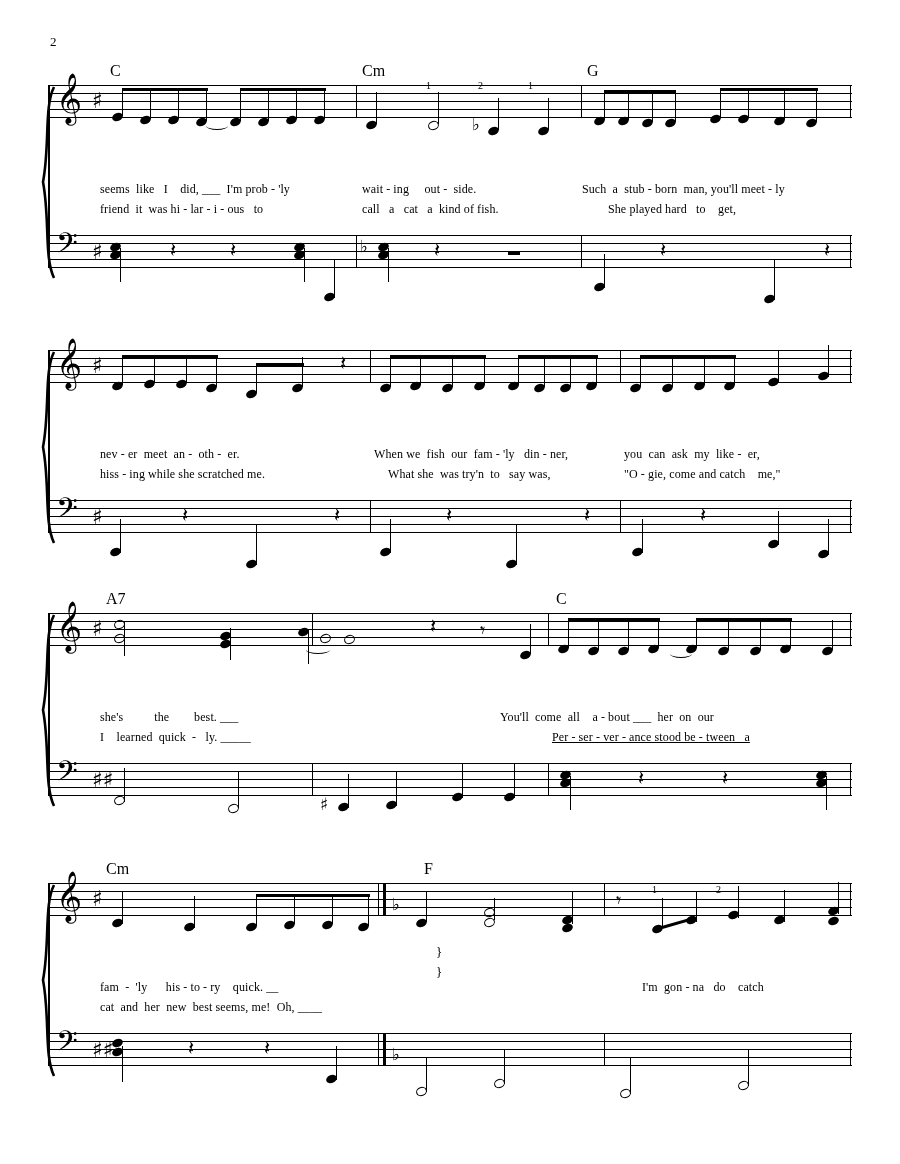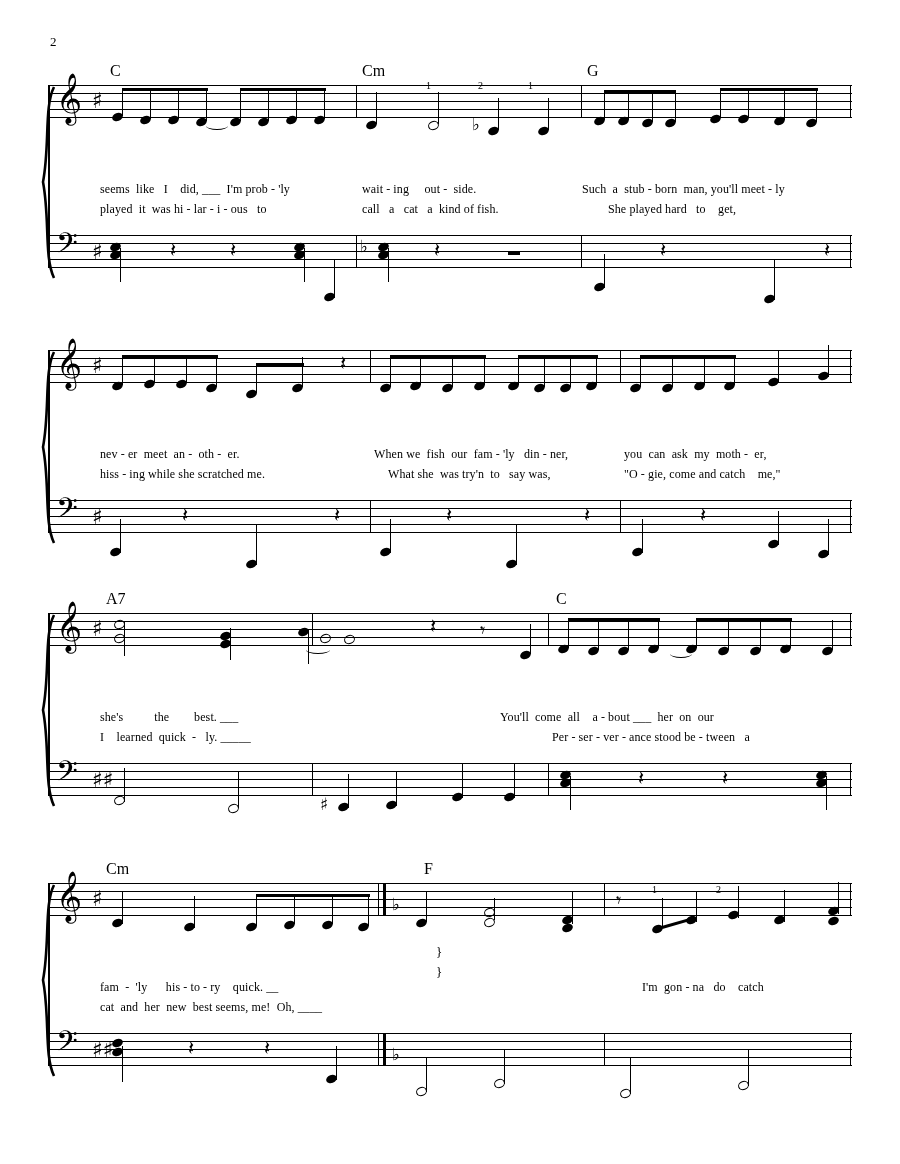--- a/index.html
+++ b/index.html
@@ -259,21 +259,21 @@
       <div class="stem" style="left:768px;top:8px;height:34px;"></div>
       <div class="notehead" style="left:662px;top:35px;"></div>
       <div class="notehead" style="left:690px;top:35px;"></div>
       <div class="notehead" style="left:726px;top:37px;"></div>
       <div class="notehead" style="left:758px;top:39px;"></div>
 
       <div class="lyric" style="left:52px;top:70px;">seems  like   I    did, ___  I'm prob - 'ly</div>
       <div class="lyric" style="left:314px;top:70px;">wait - ing     out -  side.</div>
       <div class="lyric" style="left:534px;top:70px;">Such  a  stub - born  man, you'll meet - ly</div>
 
-      <div class="lyric" style="left:52px;top:90px;">played  it  was hi - lar - i - ous   to</div>
+      <div class="lyric" style="left:52px;top:90px;">friend  it  was hi - lar - i - ous   to</div>
       <div class="lyric" style="left:314px;top:90px;">call   a   cat   a  kind of fish.</div>
       <div class="lyric" style="left:560px;top:90px;">She played hard   to    get,</div>
 
       <div class="stem" style="left:72px;top:168px;height:34px;"></div>
       <div class="notehead" style="left:62px;top:163px;"></div>
       <div class="notehead" style="left:62px;top:171px;"></div>
       <div class="rest" style="left:122px;top:160px;">𝄽</div>
       <div class="rest" style="left:182px;top:160px;">𝄽</div>
       <div class="stem" style="left:256px;top:168px;height:34px;"></div>
       <div class="notehead" style="left:246px;top:163px;"></div>
@@ -369,21 +369,21 @@
       <div class="notehead" style="left:646px;top:37px;"></div>
       <div class="notehead" style="left:676px;top:37px;"></div>
 
       <div class="stem" style="left:730px;top:6px;height:32px;"></div>
       <div class="notehead" style="left:720px;top:33px;"></div>
       <div class="stem" style="left:780px;top:0px;height:32px;"></div>
       <div class="notehead" style="left:770px;top:27px;"></div>
 
       <div class="lyric" style="left:52px;top:70px;">nev - er  meet  an -  oth -  er.</div>
       <div class="lyric" style="left:326px;top:70px;">When we  fish  our  fam - 'ly   din - ner,</div>
-      <div class="lyric" style="left:576px;top:70px;">you  can  ask  my  moth -  er,</div>
+      <div class="lyric" style="left:576px;top:70px;">you  can  ask  my  like -  er,</div>
 
       <div class="lyric" style="left:52px;top:90px;">hiss - ing while she scratched me.</div>
       <div class="lyric" style="left:340px;top:90px;">What she  was try'n  to   say was,</div>
       <div class="lyric" style="left:576px;top:90px;">"O - gie, come and catch    me,"</div>
 
       <div class="stem" style="left:72px;top:174px;height:34px;"></div>
       <div class="notehead" style="left:62px;top:203px;"></div>
       <div class="rest" style="left:134px;top:160px;">𝄽</div>
       <div class="stem" style="left:208px;top:180px;height:40px;"></div>
       <div class="notehead" style="left:198px;top:215px;"></div>
@@ -471,21 +471,21 @@
       <div class="notehead" style="left:702px;top:39px;"></div>
       <div class="notehead" style="left:732px;top:37px;"></div>
       <div class="tie" style="left:622px;top:42px;width:22px;"></div>
 
       <div class="stem" style="left:784px;top:12px;height:30px;"></div>
       <div class="notehead" style="left:774px;top:39px;"></div>
 
       <div class="lyric" style="left:52px;top:70px;">she's          the        best. ___</div>
       <div class="lyric" style="left:452px;top:70px;">You'll  come  all    a - bout ___  her  on  our</div>
       <div class="lyric" style="left:52px;top:90px;">I    learned  quick  -   ly. _____</div>
-      <div class="lyric" style="left:504px;top:90px;">Per - ser - ver - ance stood be - tween   a</div>
+      <div class="lyric" style="left:504px;top:90px;text-decoration:underline;">Per - ser - ver - ance stood be - tween   a</div>
 
       <div class="stem" style="left:76px;top:160px;height:34px;"></div>
       <div class="notehead open" style="left:66px;top:188px;"></div>
       <div class="stem" style="left:190px;top:164px;height:36px;"></div>
       <div class="notehead open" style="left:180px;top:196px;"></div>
 
       <div class="accidental" style="left:272px;top:188px;">♯</div>
       <div class="stem" style="left:300px;top:166px;height:34px;"></div>
       <div class="notehead" style="left:290px;top:195px;"></div>
       <div class="stem" style="left:348px;top:164px;height:34px;"></div>

